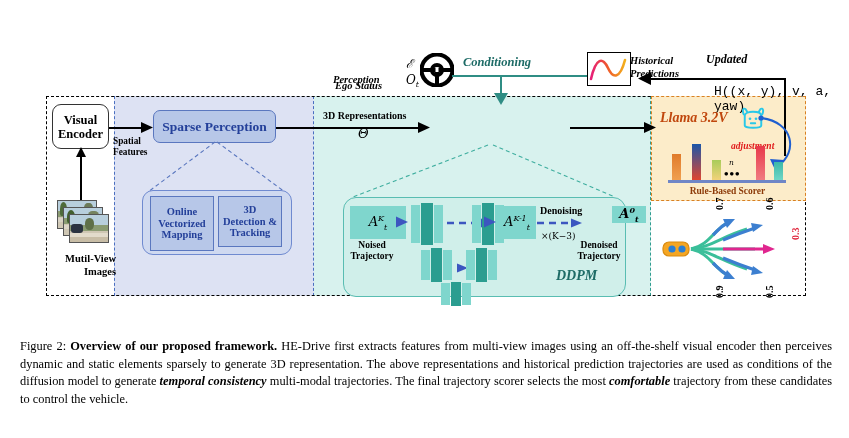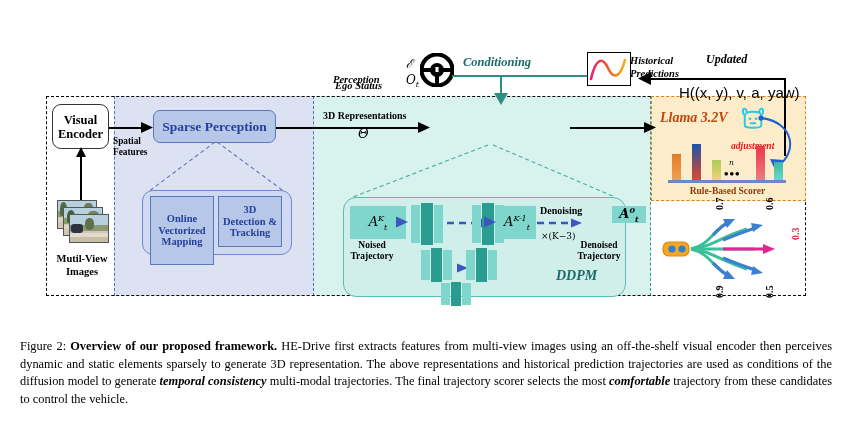--- a/index.html
+++ b/index.html
@@ -28,38 +28,38 @@
   #visual-encoder-box{left:52px;top:104px;width:57px;height:45px;
       background:#fff;border:1.4px solid #333;border-radius:9px;
       font-weight:bold;font-size:12.5px;}
   #sparse-perception-box{left:153px;top:110px;width:123px;height:33px;
       background:#b7c7e8;border:1.3px solid #5a77bf;border-radius:7px;
       color:#24409a;font-weight:bold;font-size:13.5px;}
   #perception-sub-wrap{left:142px;top:190px;width:148px;height:63px;
       background:#cfd9f0;border:1.2px solid #6f8ad0;border-radius:11px;}
   .sub-box{background:#b7c7e8;border:1.2px solid #5a77bf;color:#24409a;
       font-weight:bold;font-size:10.5px;}
-  #online-map-box{left:150px;top:196px;width:64px;height:69px;}
+  #online-map-box{left:150px;top:196px;width:64px;height:55px;}
   #detect-track-box{left:218px;top:196px;width:64px;height:51px;}
 
   #motion-planner-box{left:432px;top:109px;width:138px;height:35px;
       background:#79d3c8;border:1.3px solid #2f9c90;border-radius:8px;
       color:#1d6b66;font-weight:bold;font-size:14px;}
   #ddpm-wrap{left:343px;top:197px;width:281px;height:98px;
       background:#d0efea;border:1.2px solid #59bdb2;border-radius:13px;}
 
   
   #mv-stack{left:57px;top:200px;width:50px;height:48px;}
   .mvimg{position:absolute;width:38px;height:27px;border:1px solid #555;
       background:linear-gradient(#b8cfdd 0 38%,#8a9b72 38% 58%,#cfc7b4 58% 100%);
       overflow:hidden;}
   .mvimg i{position:absolute;display:block;}
   #mv1{left:0;top:0;} #mv2{left:6px;top:7px;} #mv3{left:12px;top:14px;}
   #mv-label{left:48px;top:252px;width:68px;font-weight:bold;font-size:10.5px;
-      text-align:center;line-height:1.25;}
+      text-align:right;line-height:1.25;}
 
   
   .ln{background:#000;}
   .tealln{background:#2f8d84;}
 
   
   .lbl{font-weight:bold;}
   #spatial-features{left:113px;top:136px;width:48px;font-size:9.3px;
       font-weight:bold;line-height:1.18;}
   #rep3d-label{left:323px;top:110px;font-size:10px;font-weight:bold;}
@@ -71,22 +71,22 @@
       font-family:"DejaVu Serif",serif;}
   #observation{left:333px;top:74px;font-size:10.5px;font-weight:bold;
       font-style:italic;}
   #obs-o{left:406px;top:73px;font-size:12px;font-style:italic;
       font-family:"DejaVu Serif",serif;}
   #conditioning{left:463px;top:55px;font-size:12.5px;font-weight:bold;
       font-style:italic;color:#1d6b66;}
   #hist-pred{left:630px;top:54px;font-size:10.5px;font-weight:bold;
       font-style:italic;line-height:1.25;}
   #updated{left:706px;top:52px;font-size:12px;font-weight:bold;font-style:italic;}
-  #h-formula{left:679px;top:84px;font-size:15px;
-      font-family:Liberation Sans, sans-serif;}
+  #h-formula{left:714px;top:84px;font-size:13px;
+      font-family:Liberation Mono, monospace;}
   #ddpm-label{left:556px;top:268px;font-size:14px;font-weight:bold;
       font-style:italic;color:#1d6b66;}
   #denoising-label{left:540px;top:205px;font-size:10px;font-weight:bold;}
   #k-minus-1{left:541px;top:231px;font-size:9px;
       font-family:"DejaVu Serif",serif;}
   #noised-label{left:344px;top:240px;width:56px;text-align:center;
       font-size:9.5px;font-weight:bold;line-height:1.2;}
   #denoised-label{left:570px;top:240px;width:58px;text-align:center;
       font-size:9.5px;font-weight:bold;line-height:1.2;}
 

